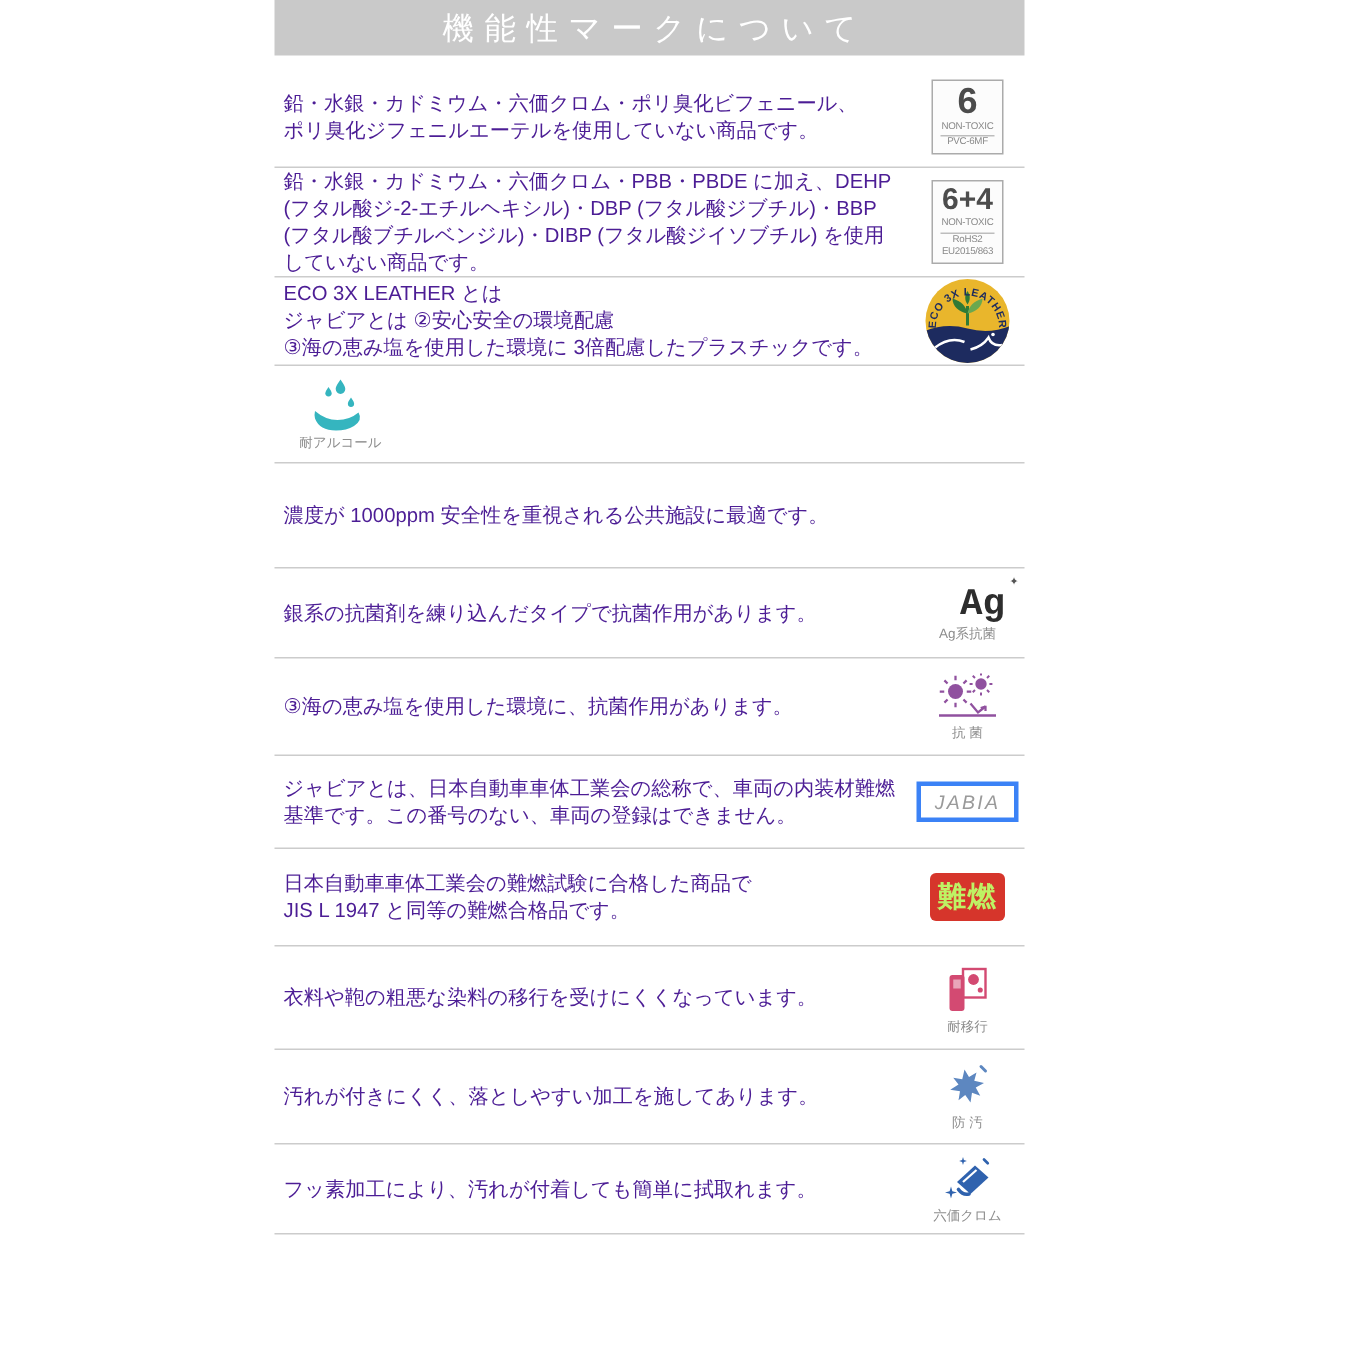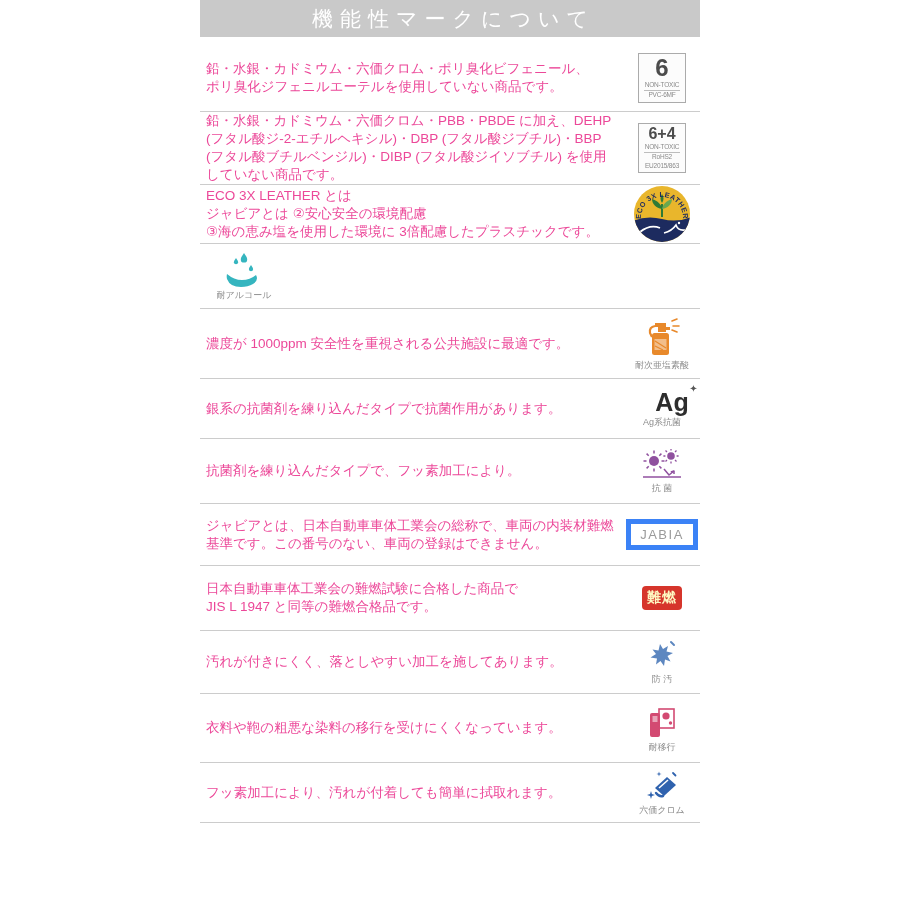--- a/index.html
+++ b/index.html
@@ -2,68 +2,68 @@
 <html><head>
 <meta charset="utf-8">
 <style>
   html,body { margin:0; padding:0; }
   body {
     width:900px; height:900px; background:#ffffff;
     font-family:"Liberation Sans","DejaVu Sans",sans-serif;
     -webkit-font-smoothing:antialiased;
   }
   .page { position:relative; width:900px; height:900px; background:#fff; overflow:hidden; }
-  .content { position:absolute; left:200px; top:0; width:500px; }
+  .content { position:absolute; left:183px; top:0; width:500px; }
 
   .header {
     height:37px; background:#c9c9c9; color:#ffffff;
     display:flex; align-items:center; justify-content:center;
     font-size:21px; letter-spacing:7px; padding-left:7px; box-sizing:border-box;
     font-weight:400;
   }
 
   .rows { margin-top:8px; }
   .row {
     display:flex; align-items:center; border-bottom:1px solid #cccccc;
     padding-left:6px; box-sizing:border-box;
   }
   .row-text {
-    flex:1; font-size:13.5px; line-height:1.32; color:#ec4899;
+    flex:1; font-size:13.5px; line-height:1.32; color:#4c1d95;
     white-space:pre-line; padding-right:8px;
   }
   .icon-col {
     width:76px; display:flex; flex-direction:column;
     align-items:center; justify-content:center; gap:3px; flex:none;
   }
   .icon-label { font-size:9px; color:#8d8d8d; white-space:nowrap; line-height:1;text-align:center; }
 
   .h67{min-height:67px}.h73{min-height:73px}.h53{min-height:53px}.h65{min-height:65px}
   .h70{min-height:70px}.h60{min-height:60px}.h62{min-height:62px}.h63{min-height:63px}
   .h69{min-height:69px}
 
   
   .certbox {
     width:48px; background:#fcfcfc; border:1px solid #ababab;
     text-align:center; padding:1px 2px 2px; box-sizing:border-box;
   }
   .certbox .big { font-size:24px; font-weight:bold; line-height:1.05; color:#4c4c4c; }
-  .certbox .big.smaller { font-size:16px; line-height:1.15; }
+  .certbox .big.smaller { font-size:20px; line-height:1.15; }
   .certbox .tiny { font-size:6.5px; color:#8a8a8a; line-height:1.3; letter-spacing:-0.2px; }
   .certbox .sep { border-top:1px solid #bdbdbd; margin:1px 3px 0; }
 
   .jabia {
-    border:5px solid #3b82f6; color:#9a9a9a; font-size:13px;
-    letter-spacing:1.5px; padding:3px 9px; background:#fff;
+    border:3px solid #3b82f6; color:#9a9a9a; font-size:13px;
+    letter-spacing:1.5px; padding:3px 9px; background:#fff;font-style:italic;
   }
   .nanen {
-    background:#d6352b; color:#fef9c3; font-weight:bold; font-size:14px;
+    background:#d6352b; color:#bef264; font-weight:bold; font-size:19px;
     padding:3px 5px; border-radius:4px; letter-spacing:1px;
   }
   .agmark {
-    font-family:Liberation Sans, sans-serif;
+    font-family:Liberation Mono, monospace;
     font-size:25px; color:#2d2d2d; position:relative; line-height:1; font-weight:bold;margin-left:20px;
   }
   .agmark .star { position:absolute; top:-6px; right:-9px; font-size:10px; color:#555; font-weight:normal; }
 
   svg { display:block; }
 </style>
 </head>
 <body>
 
 <div class="page">
@@ -136,46 +136,35 @@
             <path d="M13,6 c1.5,2.2 2.1,3.2 2.1,4.2 a2.1,2.1 0 1 1 -4.2,0 c0,-1 .6,-2 2.1,-4.2 z" fill="#35b5bf"></path>
             <path d="M28,13 c1.5,2.2 2.1,3.2 2.1,4.2 a2.1,2.1 0 1 1 -4.2,0 c0,-1 .6,-2 2.1,-4.2 z" fill="#35b5bf"></path>
             <path d="M4,22 q7,6 15,6 q8,0 14,-5 q3,5 -3,9 q-5,3 -12,3 q-11,0 -14,-8 q-.6,-2.5 0,-5 z" fill="#35b5bf"></path>
           </svg>
           <div class="icon-label">耐アルコール</div>
         </div>
       </div>
 
       <div class="row h70">
         <div class="row-text">濃度が 1000ppm 安全性を重視される公共施設に最適です。</div>
-        <div class="icon-col">
-          <svg width="38" height="40" viewBox="0 0 38 40">
-            <path d="M12,5 h11 v4 h4 v3 h-4 v2 h-8 v-5 h-3 z" fill="#e8892b"></path>
-            <path d="M29,3 l5,-2 M30,8 h6 M29,12 l5,2" stroke="#e8892b" stroke-width="1.6" fill="none" stroke-linecap="round"></path>
-            <path d="M12,8 q-6,1 -5,7 l2,4" stroke="#e8892b" stroke-width="2.2" fill="none"></path>
-            <rect x="9" y="15" width="17" height="22" rx="2.5" fill="#e8892b"></rect>
-            <rect x="11.5" y="21" width="12" height="11" fill="#ffffff" opacity="0.45"></rect>
-            <path d="M12,23 l11,7 M12,28 l8,4" stroke="#e8892b" stroke-width="1.2"></path>
-          </svg>
-          <div class="icon-label">耐次亜塩素酸</div>
-        </div>
       </div>
 
       <div class="row h60">
         <div class="row-text">銀系の抗菌剤を練り込んだタイプで抗菌作用があります。</div>
         <div class="icon-col">
           <div class="agmark">
             <span>Ag</span>
             <span class="star">✦</span>
           </div>
           <div class="icon-label">Ag系抗菌</div>
         </div>
       </div>
 
       <div class="row h65">
-        <div class="row-text">抗菌剤を練り込んだタイプで、フッ素加工により。</div>
+        <div class="row-text">③海の恵み塩を使用した環境に、抗菌作用があります。</div>
         <div class="icon-col">
           <svg width="42" height="32" viewBox="0 0 42 32">
             <circle cx="13" cy="12" r="5" fill="#90519f"></circle>
             <path d="M13,4.5 v-3 M13,19.5 v3 M5.5,12 h-3 M20.5,12 h3 M7.7,6.7 l-2.1,-2.1 M18.3,17.3 l2.1,2.1 M7.7,17.3 l-2.1,2.1 M18.3,6.7 l2.1,-2.1" stroke="#90519f" stroke-width="1.5"></path>
             <circle cx="30" cy="7" r="3.8" fill="#90519f"></circle>
             <path d="M30,1.4 v-2 M30,12.6 v2 M24.4,7 h-2 M35.6,7 h2 M26,3 l-1.5,-1.5 M34,11 l1.5,1.5 M26,11 l-1.5,1.5 M34,3 l1.5,-1.5" stroke="#90519f" stroke-width="1.3"></path>
             <path d="M2,28 h38" stroke="#90519f" stroke-width="1.7"></path>
             <path d="M23,20 l5,6 l5,-4" stroke="#90519f" stroke-width="1.5" fill="none"></path>
             <path d="M33,25 l0,-3.5 M33,22 l-3.2,1" stroke="#90519f" stroke-width="1.5" fill="none"></path>
           </svg>
@@ -192,42 +181,42 @@
       </div>
 
       <div class="row h65">
         <div class="row-text">日本自動車車体工業会の難燃試験に合格した商品で
 JIS L 1947 と同等の難燃合格品です。</div>
         <div class="icon-col">
           <div class="nanen">難燃</div>
         </div>
       </div>
 
-      <div class="row h63">
-        <div class="row-text">汚れが付きにくく、落としやすい加工を施してあります。</div>
-        <div class="icon-col">
-          <svg width="34" height="32" viewBox="0 0 34 32">
-            <path d="M15,4 l3,5 5,-3 -1.5,5.5 6.5,1.5 -5.5,3 3,5.5 -5.5,-2 -1,6.5 -3.5,-5 -4.5,3.5 1,-6 -6.5,-1 5.5,-3.5 -3.5,-4.5 6,1 z" fill="#5d87c0"></path>
-            <path d="M26,2 l3,3" stroke="#5d87c0" stroke-width="2" stroke-linecap="round"></path>
-          </svg>
-          <div class="icon-label">防 汚</div>
-        </div>
-      </div>
-
       <div class="row h69">
         <div class="row-text">衣料や鞄の粗悪な染料の移行を受けにくくなっています。</div>
         <div class="icon-col">
           <svg width="32" height="36" viewBox="0 0 32 36">
             <rect x="4" y="9" width="10" height="24" rx="2" fill="#d34a72"></rect>
             <rect x="13" y="5" width="15" height="19" fill="none" stroke="#d34a72" stroke-width="1.6"></rect>
             <circle cx="20" cy="12" r="3.6" fill="#d34a72"></circle>
             <circle cx="24.5" cy="19" r="1.7" fill="#d34a72"></circle>
             <rect x="6.5" y="12" width="5" height="6" fill="#ffffff" opacity="0.5"></rect>
           </svg>
           <div class="icon-label">耐移行</div>
+        </div>
+      </div>
+
+      <div class="row h63">
+        <div class="row-text">汚れが付きにくく、落としやすい加工を施してあります。</div>
+        <div class="icon-col">
+          <svg width="34" height="32" viewBox="0 0 34 32">
+            <path d="M15,4 l3,5 5,-3 -1.5,5.5 6.5,1.5 -5.5,3 3,5.5 -5.5,-2 -1,6.5 -3.5,-5 -4.5,3.5 1,-6 -6.5,-1 5.5,-3.5 -3.5,-4.5 6,1 z" fill="#5d87c0"></path>
+            <path d="M26,2 l3,3" stroke="#5d87c0" stroke-width="2" stroke-linecap="round"></path>
+          </svg>
+          <div class="icon-label">防 汚</div>
         </div>
       </div>
 
       <div class="row h60">
         <div class="row-text">フッ素加工により、汚れが付着しても簡単に拭取れます。</div>
         <div class="icon-col">
           <svg width="36" height="32" viewBox="0 0 36 32">
             <path d="M11,17 L23,6 L32,14 L20,25 Z" fill="#2f62ae"></path>
             <path d="M15,17 L24,9" stroke="#ffffff" stroke-width="1.5"></path>
             <path d="M12,22 q3,4 7,3" stroke="#2f62ae" stroke-width="2.4" fill="none" stroke-linecap="round"></path>

